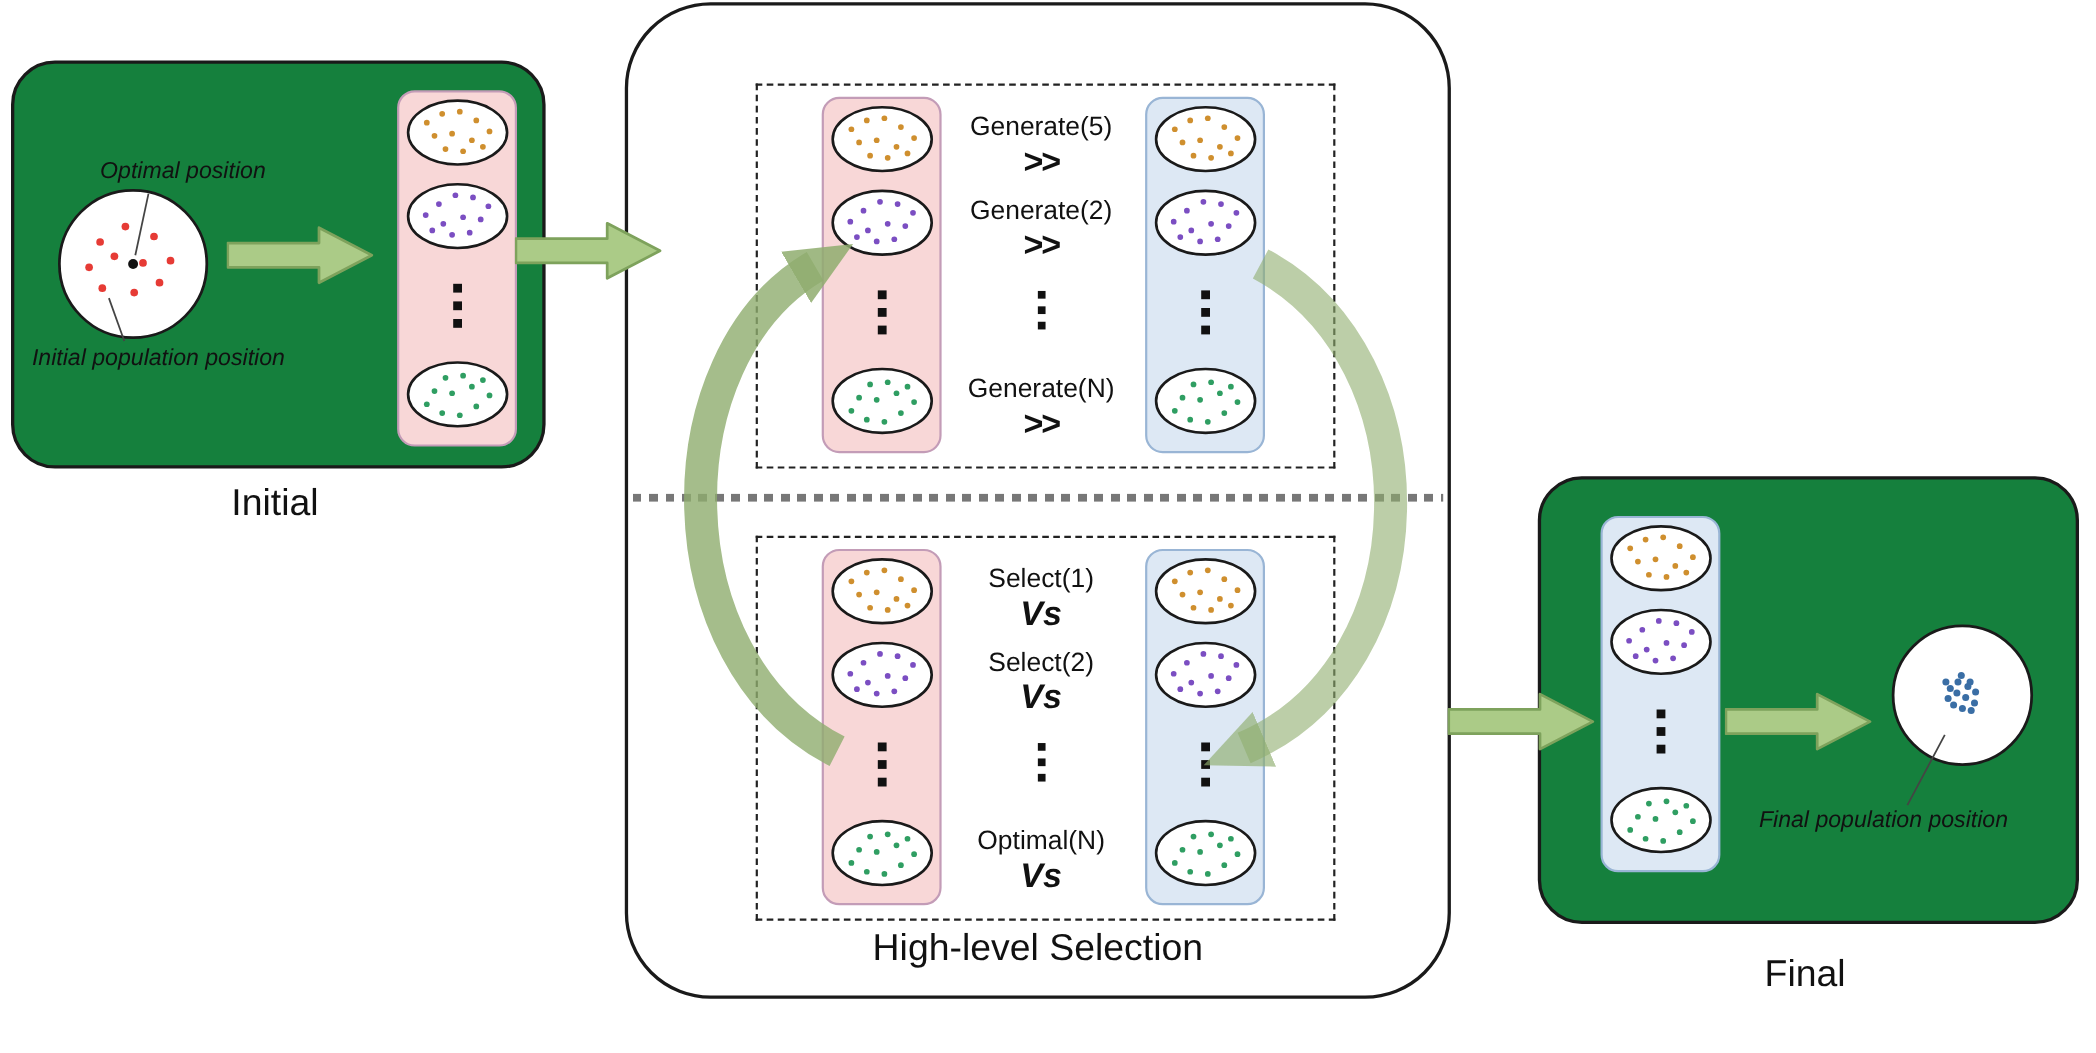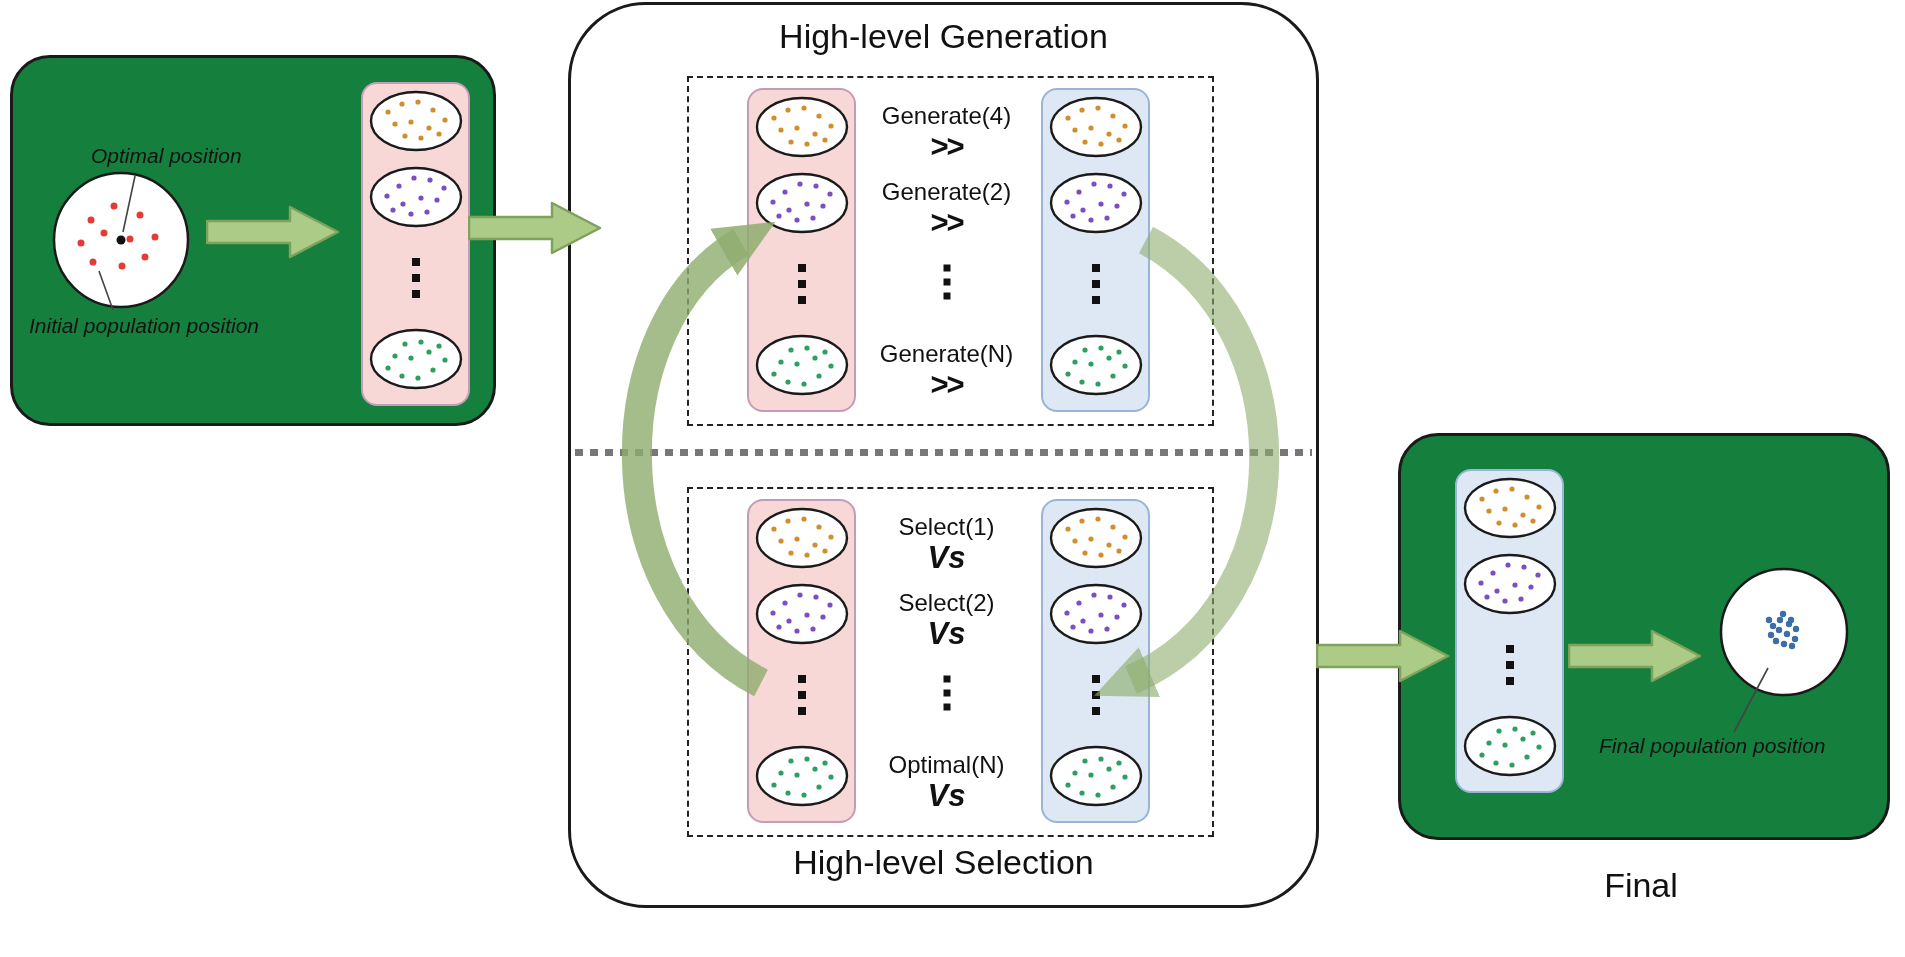--- a/index.html
+++ b/index.html
@@ -99,23 +99,23 @@
             <circle cx="77" cy="33" r="2.6" fill="#2f9e62"></circle>
             <circle cx="27" cy="29" r="2.6" fill="#2f9e62"></circle>
             <circle cx="43" cy="31" r="2.6" fill="#2f9e62"></circle>
             <circle cx="61" cy="25" r="2.6" fill="#2f9e62"></circle>
             <circle cx="37" cy="17" r="2.6" fill="#2f9e62"></circle>
             <circle cx="53" cy="15" r="2.6" fill="#2f9e62"></circle>
             <circle cx="71" cy="19" r="2.6" fill="#2f9e62"></circle>
           </svg></div>
       </div>
   </div>
+  <div class="caption" style="left:10px;top:438px;width:480px;">Initial</div>
 
   <div class="update-box">
-    <div class="box-title" style="top:12px;">High-level Generation</div>
 
     <div class="dashed-box" id="gen-box" style="left:116px;top:71px;width:523px;height:346px;">
       <div class="pop-column" style="left: 58px; top: 10px; background: rgb(248, 215, 215); border-color: rgb(195, 156, 183);">
           <div class="slot" style="top: 39px;"><svg width="96" height="64" viewBox="0 0 96 64">
               <ellipse cx="48" cy="32" rx="45" ry="29" fill="#fff" stroke="#1a1a1a" stroke-width="2.4"></ellipse>
               <circle cx="20" cy="23" r="2.6" fill="#cf8f2e"></circle>
               <circle cx="34" cy="15" r="2.6" fill="#cf8f2e"></circle>
               <circle cx="50" cy="13" r="2.6" fill="#cf8f2e"></circle>
               <circle cx="65" cy="21" r="2.6" fill="#cf8f2e"></circle>
               <circle cx="77" cy="31" r="2.6" fill="#cf8f2e"></circle>
@@ -157,21 +157,21 @@
               <circle cx="27" cy="29" r="2.6" fill="#2f9e62"></circle>
               <circle cx="43" cy="31" r="2.6" fill="#2f9e62"></circle>
               <circle cx="61" cy="25" r="2.6" fill="#2f9e62"></circle>
               <circle cx="37" cy="17" r="2.6" fill="#2f9e62"></circle>
               <circle cx="53" cy="15" r="2.6" fill="#2f9e62"></circle>
               <circle cx="71" cy="19" r="2.6" fill="#2f9e62"></circle>
             </svg></div>
         </div>
       <div class="op-area">
           <div class="op-row" style="top: 15px;">
-            <div class="op-label">Generate(4)</div>
+            <div class="op-label">Generate(5)</div>
             <div class="op-symbol">&gt;&gt;</div>
           </div>
           <div class="op-row" style="top: 91px;">
             <div class="op-label">Generate(2)</div>
             <div class="op-symbol">&gt;&gt;</div>
           </div>
           <div class="vdots" style="gap: 7px; position: absolute; left: 50%; top: 194px; transform: translate(-50%, -50%);">
             <i style="width: 7px; height: 7px;"></i>
             <i style="width: 7px; height: 7px;"></i>
             <i style="width: 7px; height: 7px;"></i>

